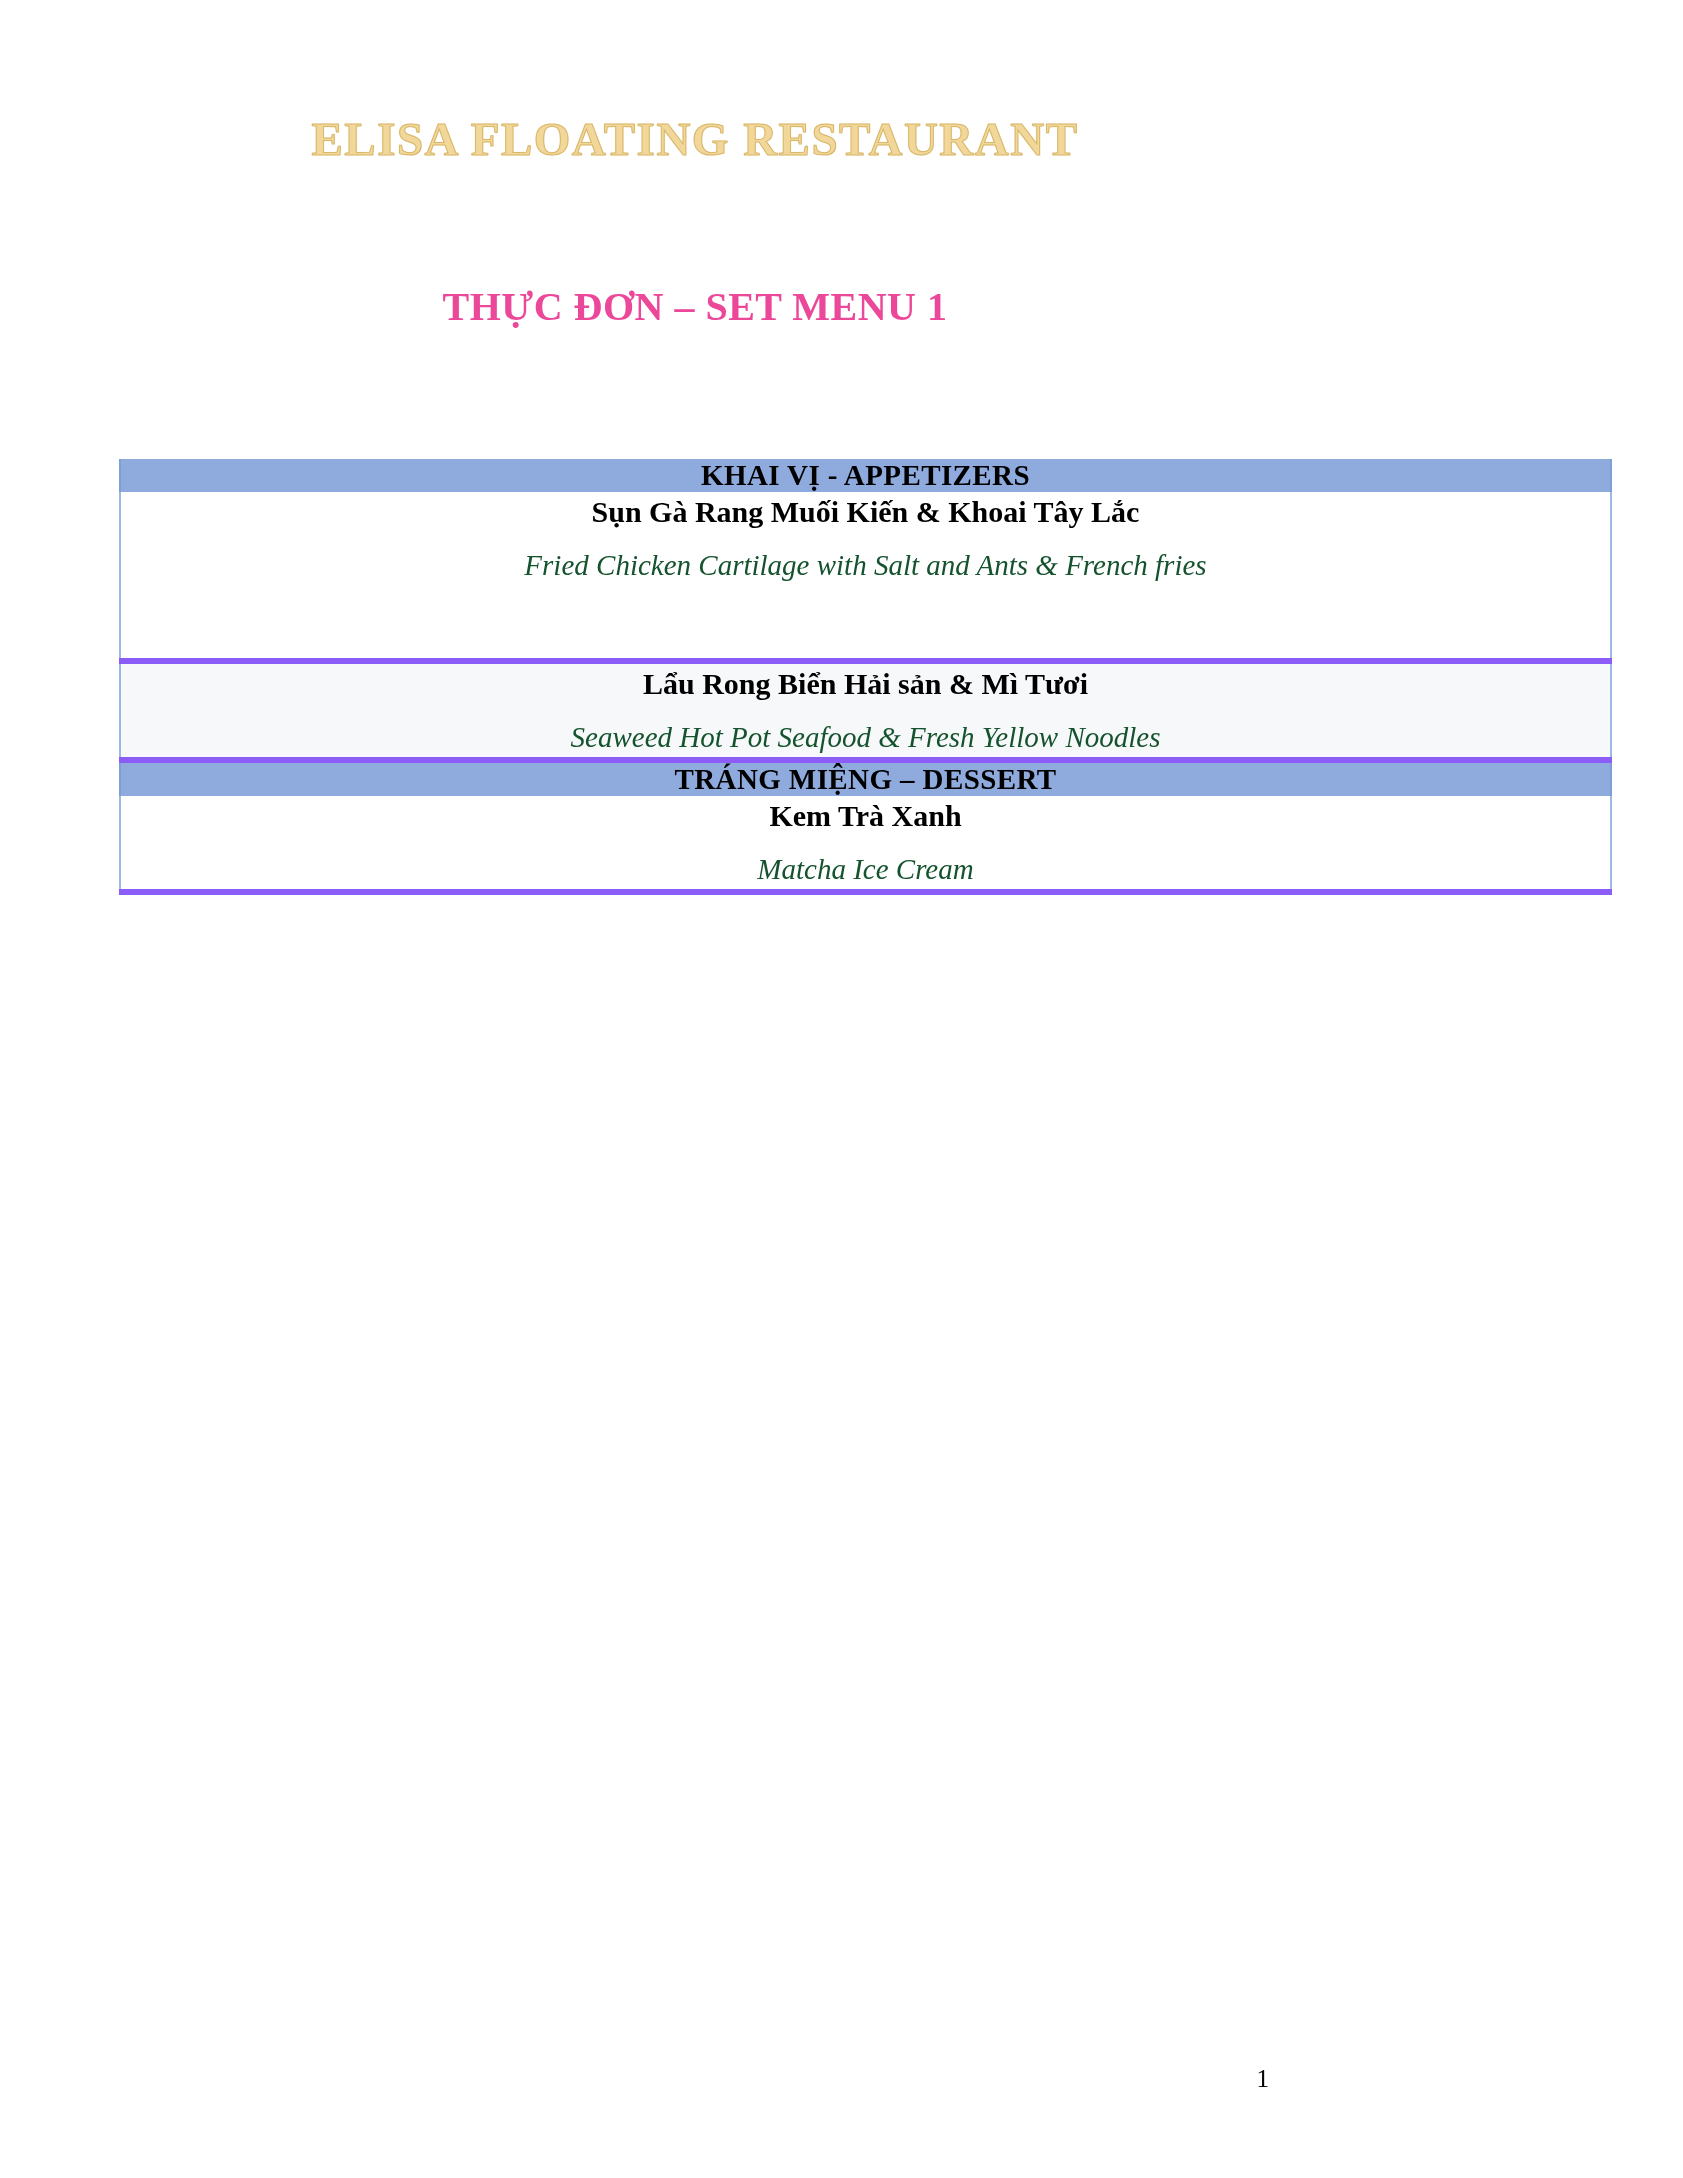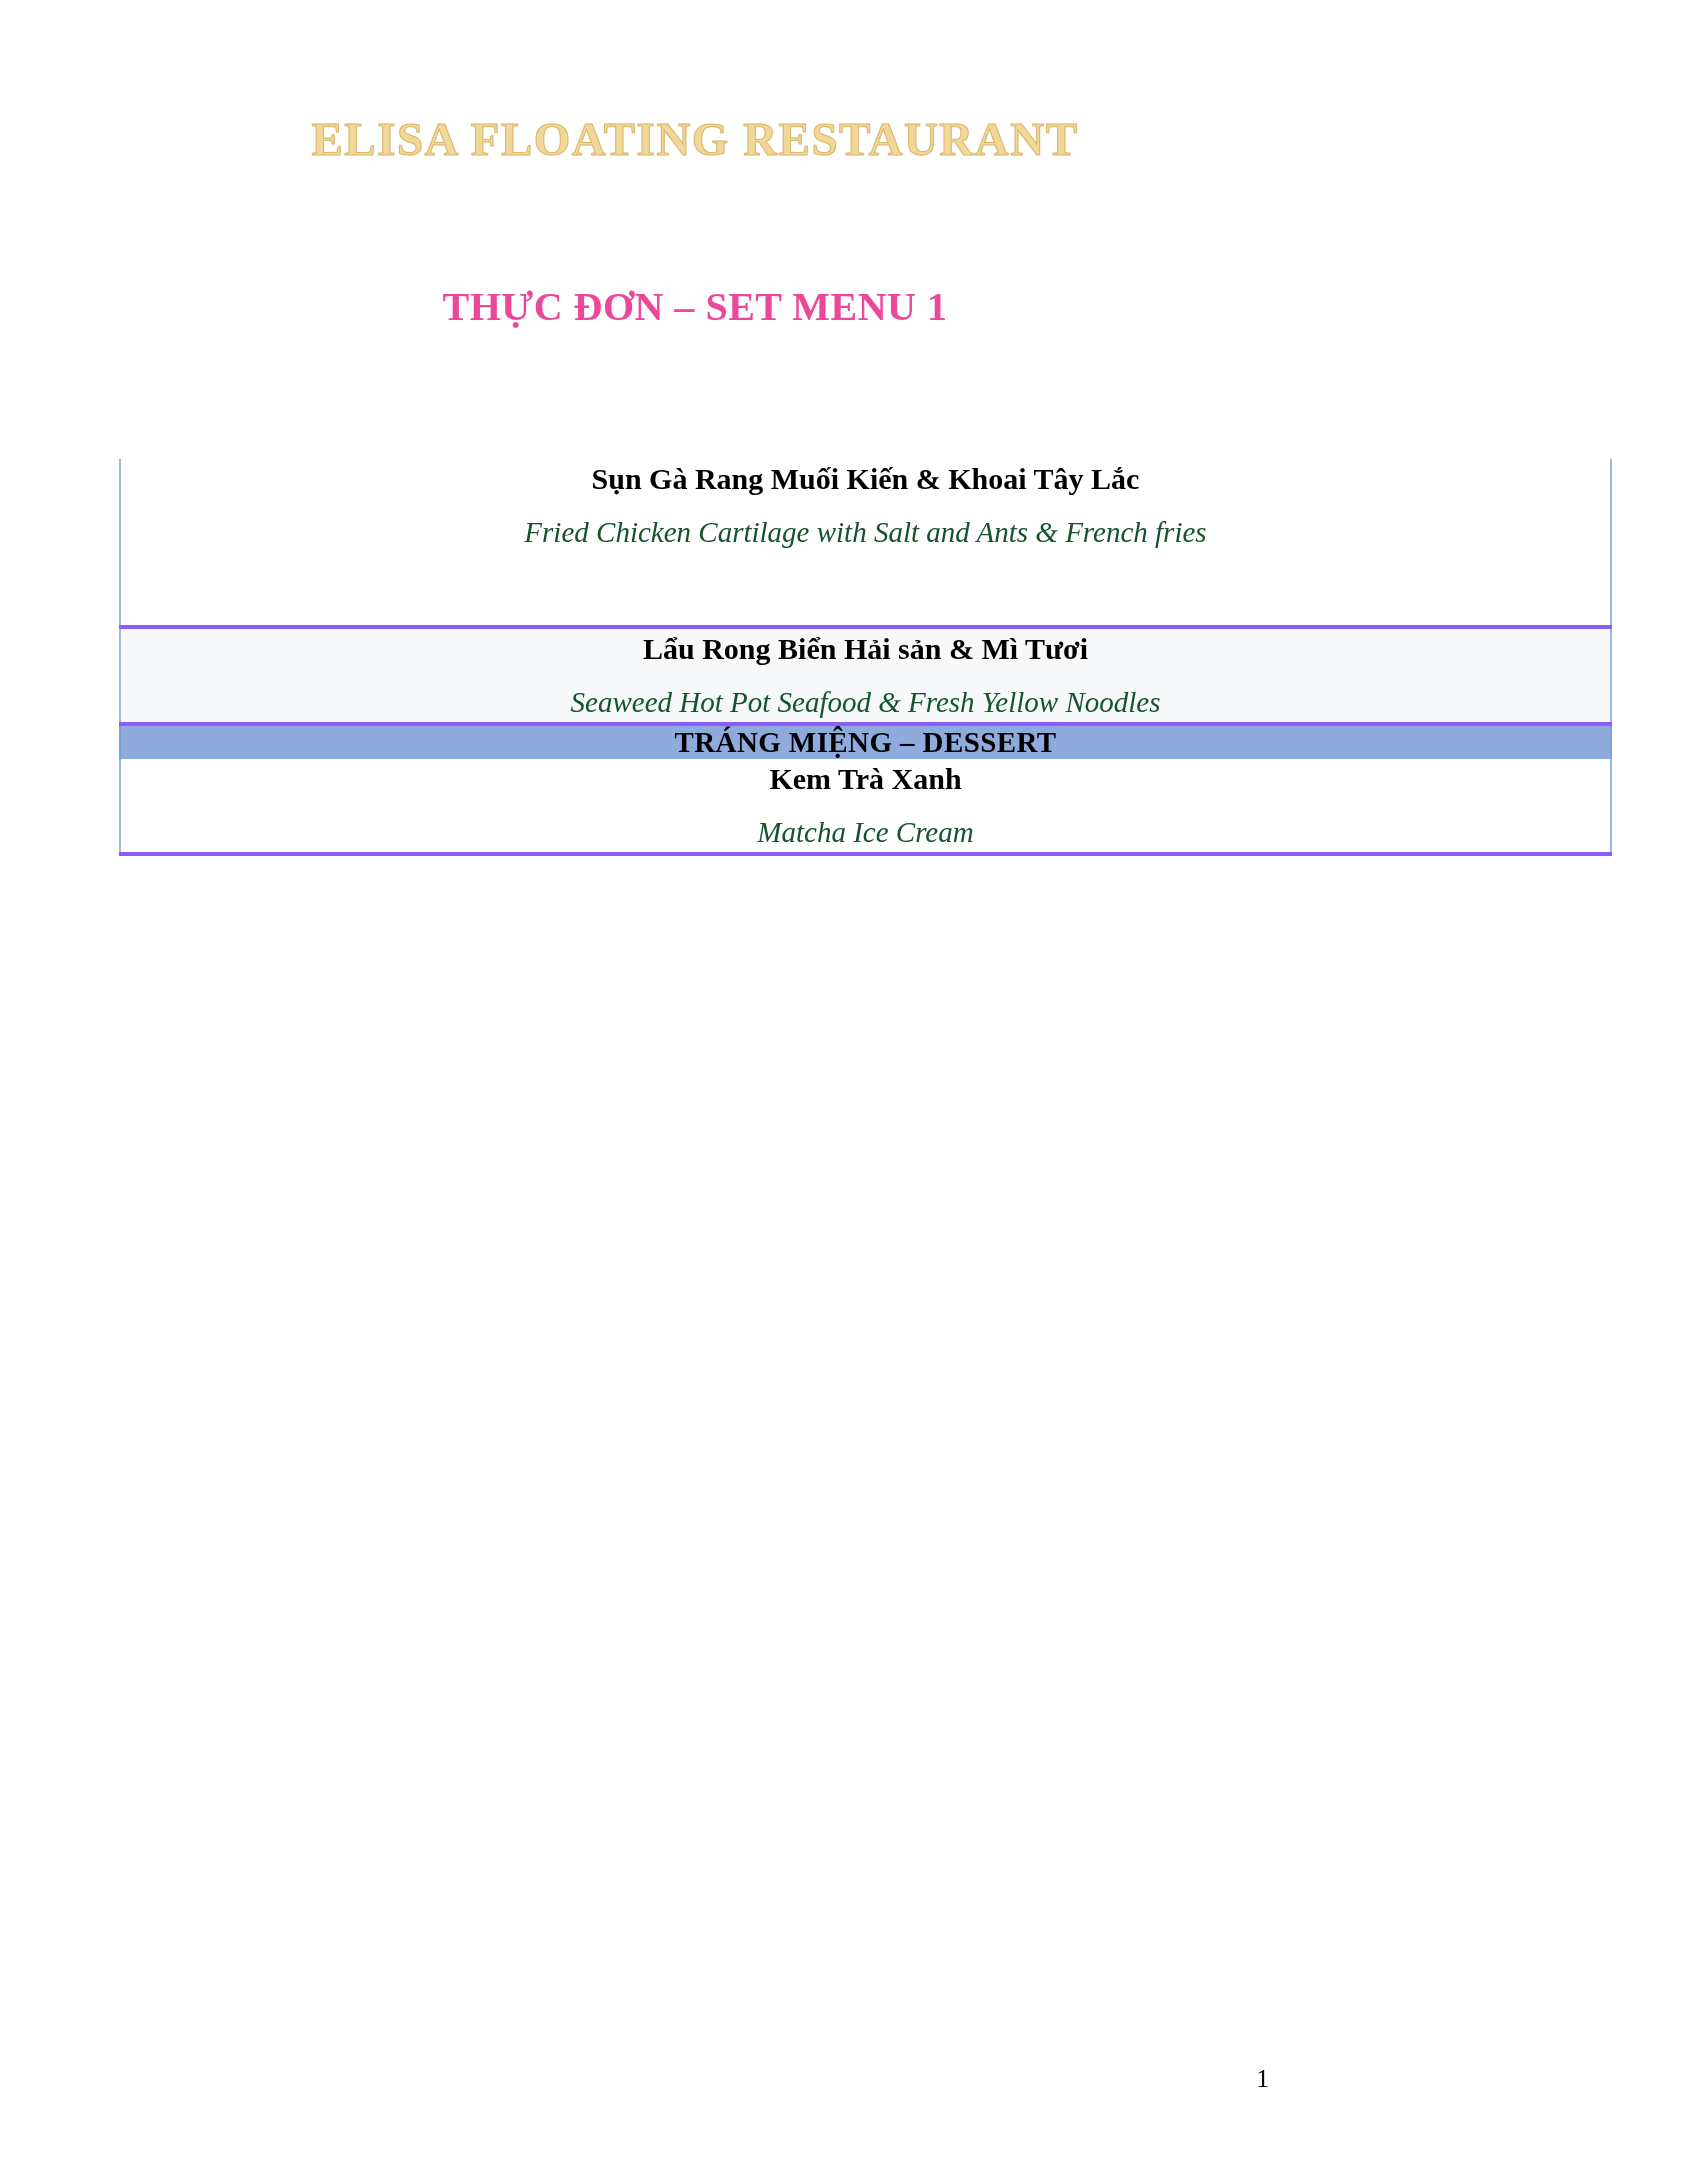--- a/index.html
+++ b/index.html
@@ -64,21 +64,21 @@
     color: #000000;
   }
   .section-header.top-rule {
     border-top: 3px solid #000000;
   }
   .dish {
     text-align: center;
     padding: 26px 40px 30px 40px;
     border-left: 2px solid #9cb9e3;
     border-right: 2px solid #9cb9e3;
-    border-bottom: 4px solid #8b5cf6;
+    border-bottom: 6px solid #8b5cf6;
     background: #ffffff;
   }
   .dish.shaded {
     background: #f7f8fa;
   }
   .dish.tall {
     padding-bottom: 73px;
   }
   .dish-vn {
     font-family: "Liberation Serif", serif;
@@ -109,20 +109,23 @@
 
 <div class="page">
 
   <div class="restaurant-title">ELISA FLOATING RESTAURANT</div>
 
   <div class="menu-title">THỰC ĐƠN – SET MENU 1</div>
 
   <table class="menu">
     <tbody>
       <tr>
+        <td class="section-header">KHAI VỊ - APPETIZERS</td>
+      </tr>
+      <tr>
         <td class="dish tall">
           <div class="dish-vn">Sụn Gà Rang Muối Kiến &amp; Khoai Tây Lắc</div>
           <div class="dish-en">Fried Chicken Cartilage with Salt and Ants &amp; French fries</div>
         </td>
       </tr>
 
       <tr>
         <td class="dish shaded">
           <div class="dish-vn">Lẩu Rong Biển Hải sản &amp; Mì Tươi</div>
           <div class="dish-en">Seaweed Hot Pot Seafood &amp; Fresh Yellow Noodles</div>

